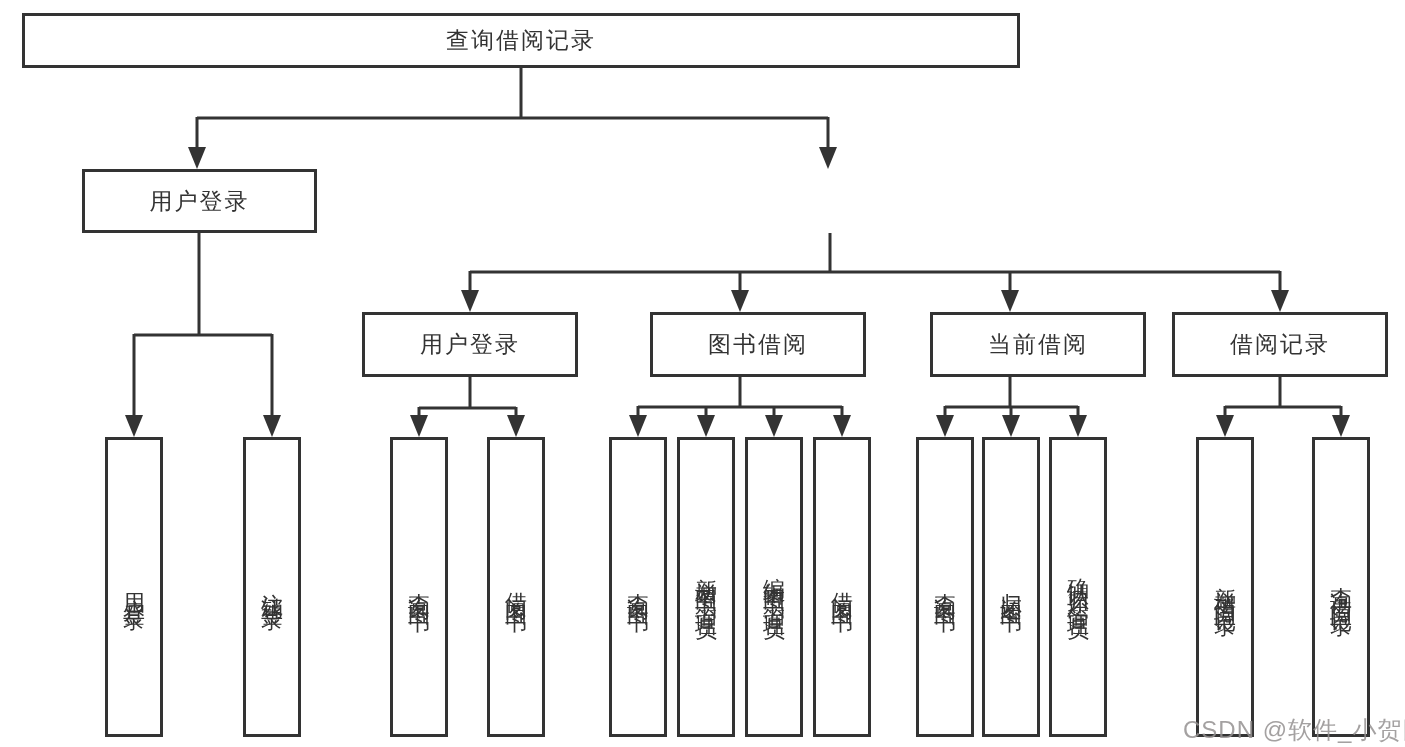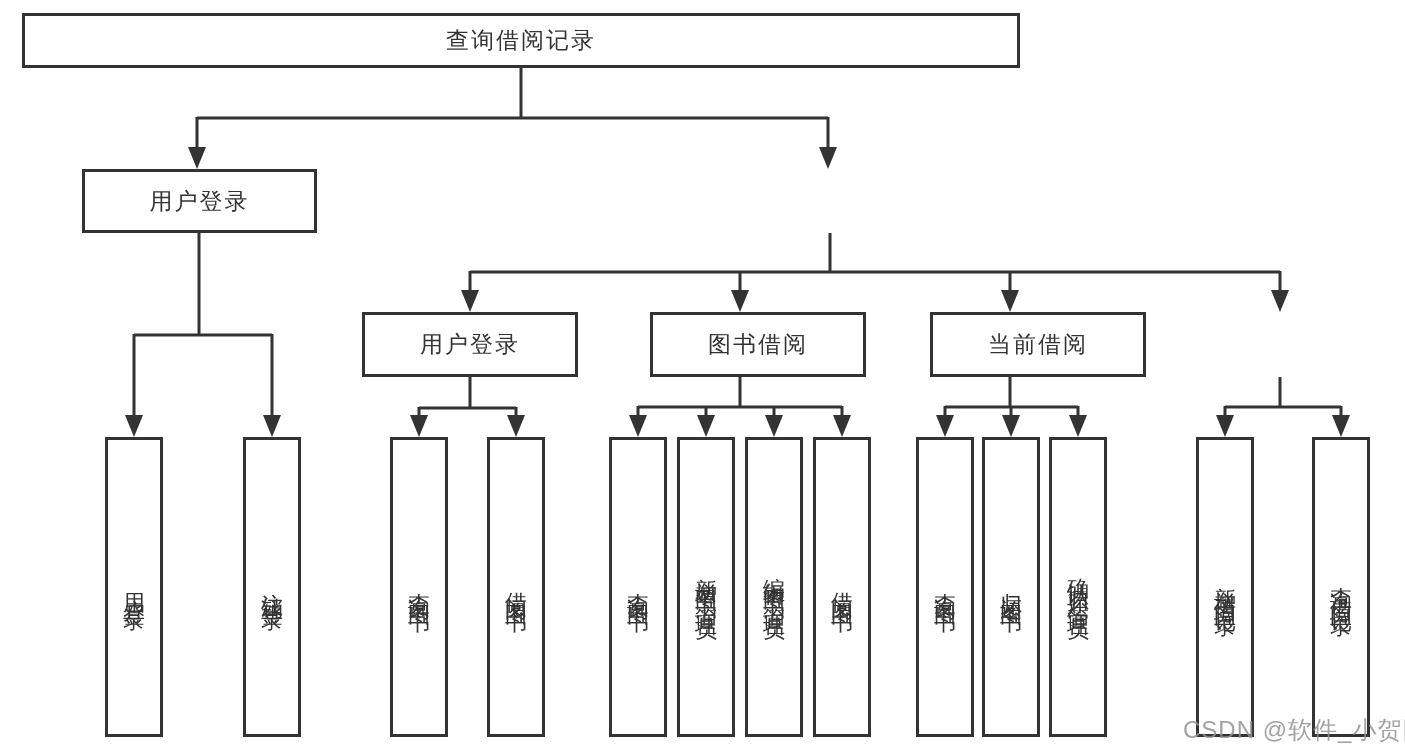--- a/index.html
+++ b/index.html
@@ -145,20 +145,23 @@
 
   <div class="node h lvl3 m-newbook">
     <span>用户登录</span>
   </div>
   <div class="node h lvl3 m-borrow">
     <span>图书借阅</span>
   </div>
   <div class="node h lvl3 m-current">
     <span>当前借阅</span>
   </div>
+  <div class="node h lvl3 m-records">
+    <span>借阅记录</span>
+  </div>
 
   <div class="node v leaf1">
     <span class="vlabel">用户登录</span>
   </div>
   <div class="node v leaf2">
     <span class="vlabel">注销登录</span>
   </div>
   <div class="node v leaf3">
     <span class="vlabel">查询图书</span>
   </div>

